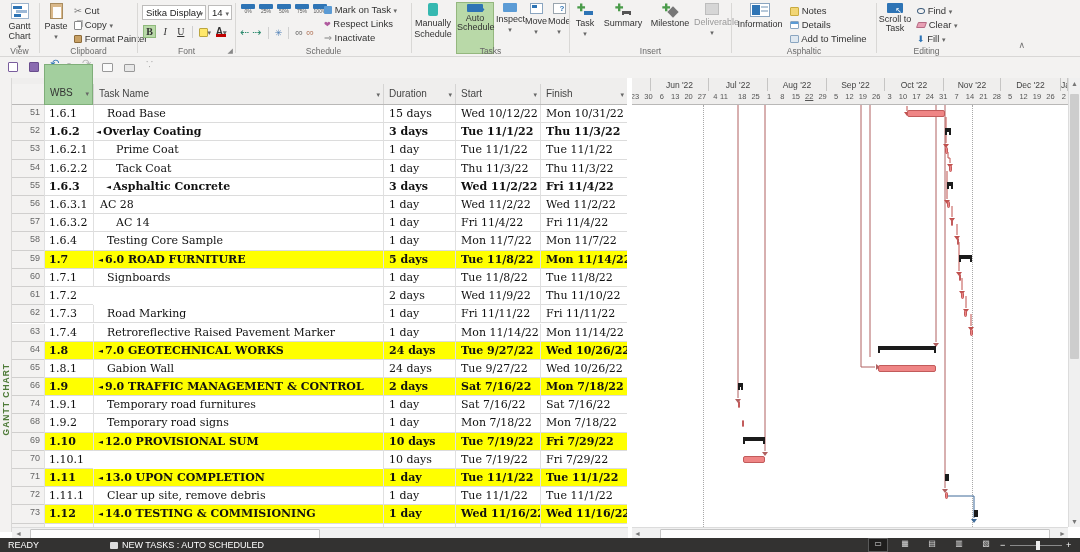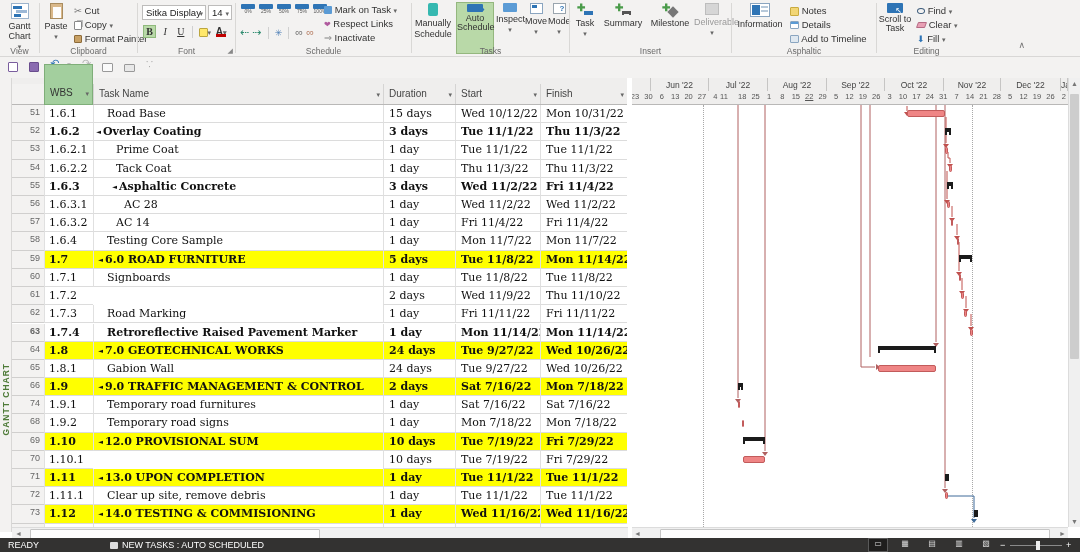--- a/index.html
+++ b/index.html
@@ -293,29 +293,29 @@
         <div class="tcell cnum">54</div>
         <div class="tcell cwbs">1.6.2.2</div>
         <div class="tcell cname" style="padding-left:22px">Tack Coat</div>
         <div class="tcell cdur">1 day</div>
         <div class="tcell cstart">Thu 11/3/22</div>
         <div class="tcell cfin">Thu 11/3/22</div>
       </div>
       <div class="trow bold" style="top: 72.8px;">
         <div class="tcell cnum">55</div>
         <div class="tcell cwbs">1.6.3</div>
-        <div class="tcell cname" style="padding-left:18px"><span class="mk">◄</span>Asphaltic Concrete</div>
+        <div class="tcell cname" style="padding-left:12px"><span class="mk">◄</span>Asphaltic Concrete</div>
         <div class="tcell cdur">3 days</div>
         <div class="tcell cstart">Wed 11/2/22</div>
         <div class="tcell cfin">Fri 11/4/22</div>
       </div>
       <div class="trow" style="top: 91px;">
         <div class="tcell cnum">56</div>
         <div class="tcell cwbs">1.6.3.1</div>
-        <div class="tcell cname" style="padding-left:30px">AC 28</div>
+        <div class="tcell cname" style="padding-left:6px">AC 28</div>
         <div class="tcell cdur">1 day</div>
         <div class="tcell cstart">Wed 11/2/22</div>
         <div class="tcell cfin">Wed 11/2/22</div>
       </div>
       <div class="trow" style="top: 109.2px;">
         <div class="tcell cnum">57</div>
         <div class="tcell cwbs">1.6.3.2</div>
         <div class="tcell cname" style="padding-left:22px">AC 14</div>
         <div class="tcell cdur">1 day</div>
         <div class="tcell cstart">Fri 11/4/22</div>
@@ -353,21 +353,21 @@
         <div class="tcell cfin">Thu 11/10/22</div>
       </div>
       <div class="trow" style="top: 200.2px;">
         <div class="tcell cnum">62</div>
         <div class="tcell cwbs">1.7.3</div>
         <div class="tcell cname" style="padding-left:13px">Road Marking</div>
         <div class="tcell cdur">1 day</div>
         <div class="tcell cstart">Fri 11/11/22</div>
         <div class="tcell cfin">Fri 11/11/22</div>
       </div>
-      <div class="trow" style="top: 219px; font-weight: bold;">
+      <div class="trow" style="top: 219px;">
         <div class="tcell cnum">63</div>
         <div class="tcell cwbs">1.7.4</div>
         <div class="tcell cname" style="padding-left:13px">Retroreflective Raised Pavement Marker</div>
         <div class="tcell cdur">1 day</div>
         <div class="tcell cstart">Mon 11/14/22</div>
         <div class="tcell cfin">Mon 11/14/22</div>
       </div>
       <div class="trow hl bold" style="top: 236.6px;">
         <div class="tcell cnum">64</div>
         <div class="tcell cwbs">1.8</div>

